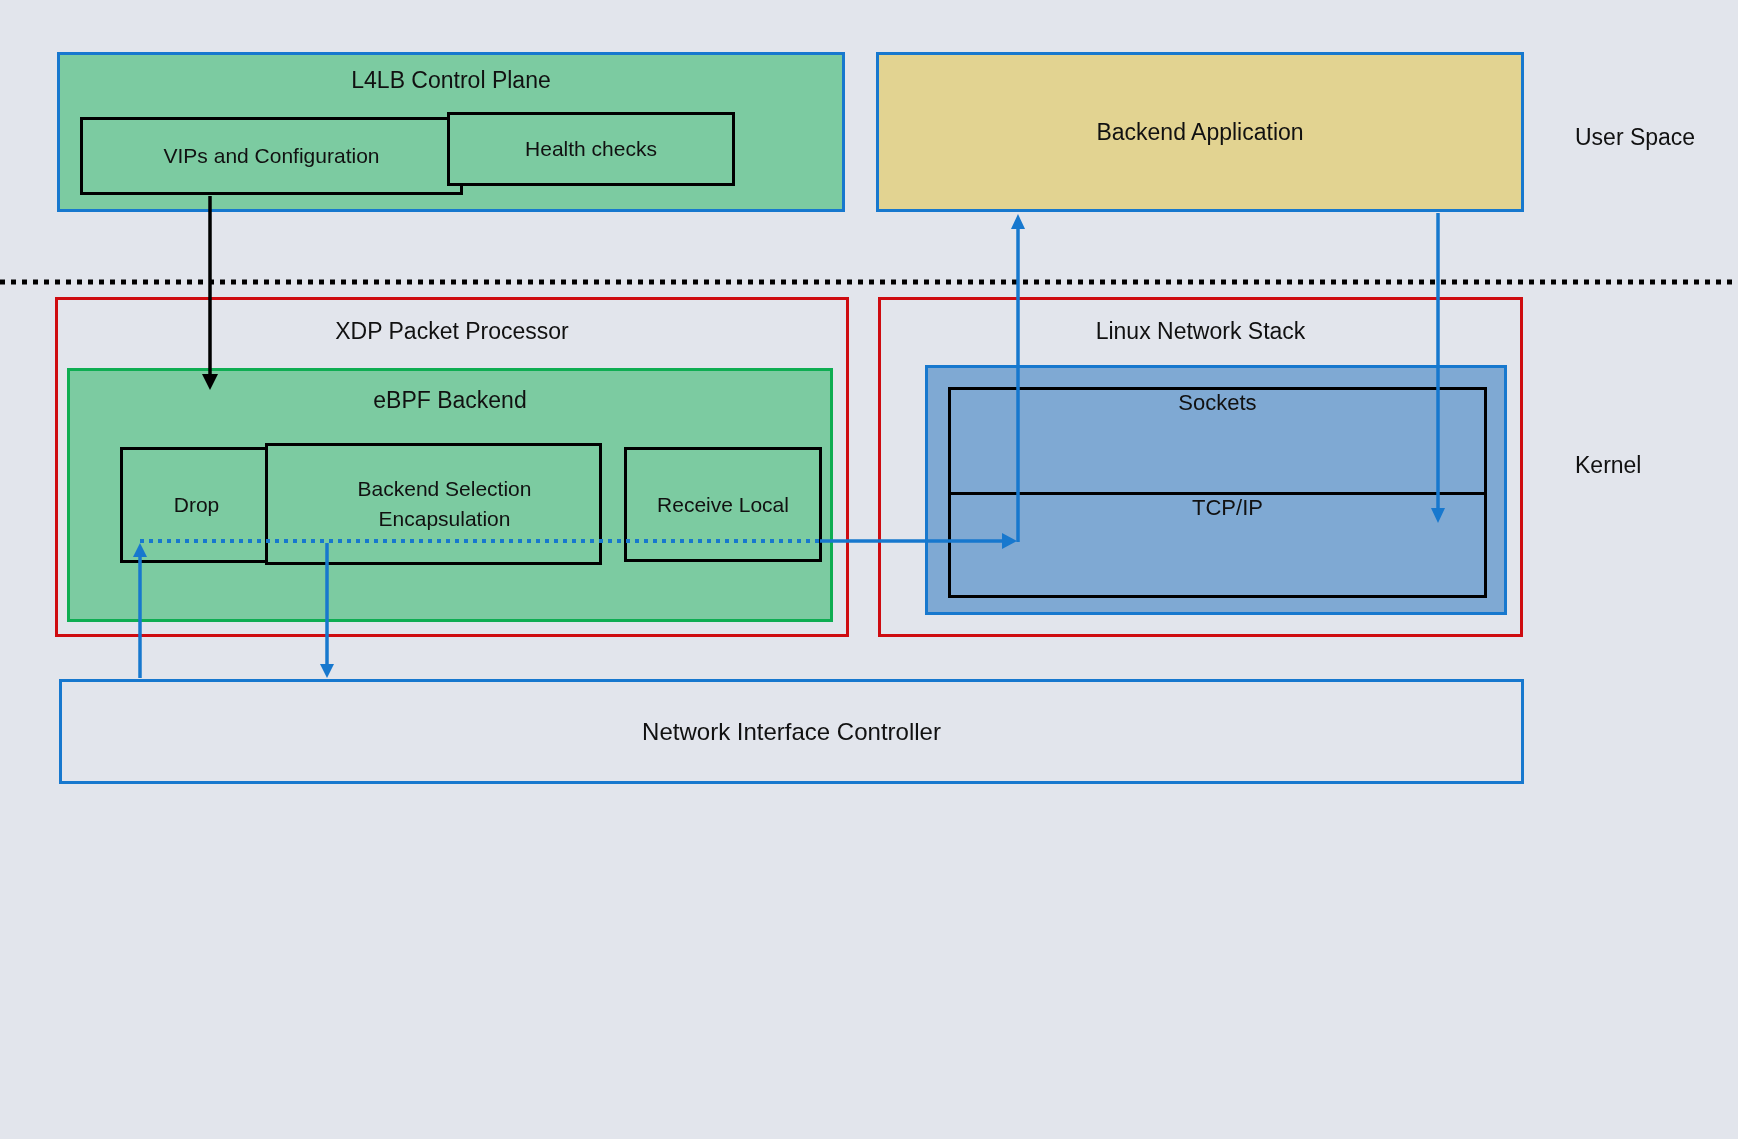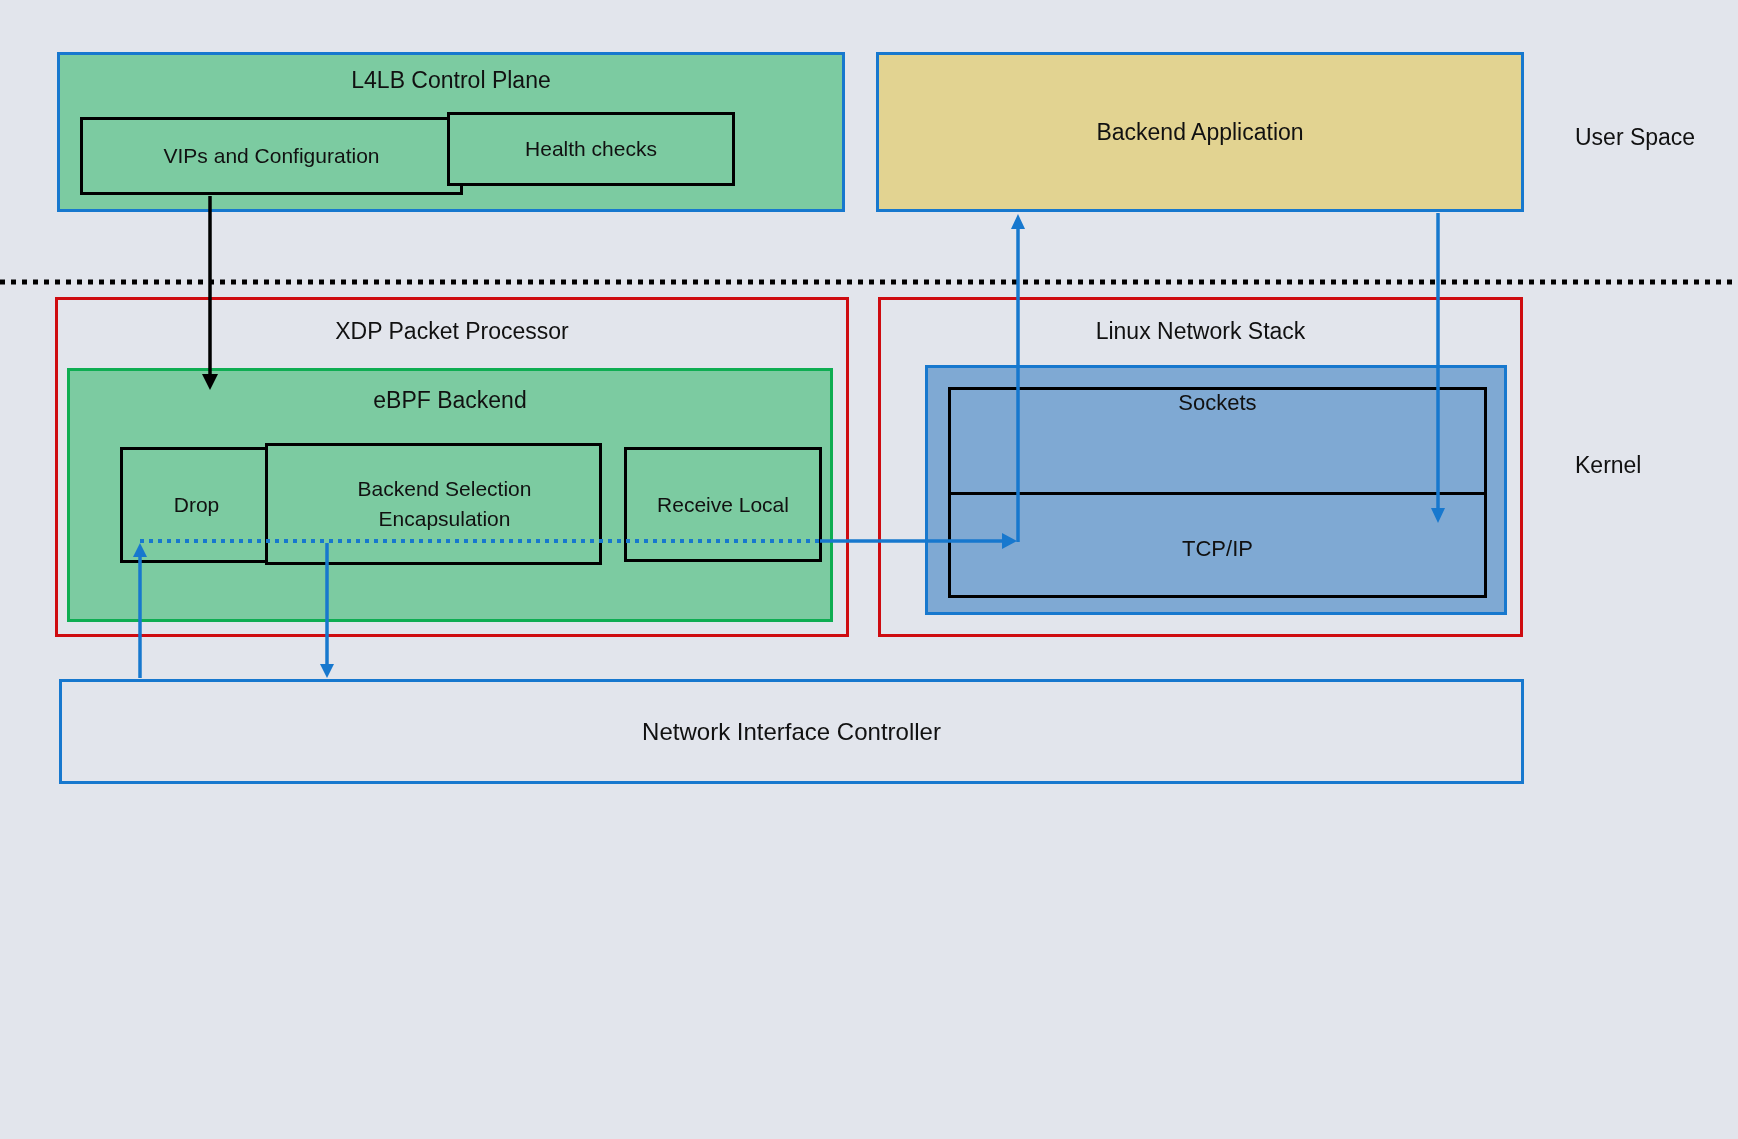--- a/index.html
+++ b/index.html
@@ -47,21 +47,21 @@
 
   
   .bluebox{left:925px; top:365px; width:582px; height:250px;
         background:var(--blue-fill); border:3px solid var(--blue);}
   .sockbox{left:948px; top:387px; width:539px; height:211px;
         background:var(--blue-fill); border:3px solid #000;}
   .sock-top{position:absolute; left:0; top:0; width:100%; height:105px;
         border-bottom:3px solid #000; box-sizing:border-box;
         display:flex; align-items:flex-start; justify-content:center; font-size:22px;}
   .sock-bot{position:absolute; left:0; top:105px; width:100%; height:107px;
-        display:flex; align-items:center; justify-content:center; font-size:22px;}
+        display:flex; align-items:flex-start; justify-content:center; font-size:22px;padding-left:10px;}
 
   .side-label{position:absolute; left:1575px; font-size:23px; white-space:nowrap;margin-top:8px;}
   .user-space{top:116px;}
   .kernel{top:444px;}
 
   svg.overlay{position:absolute; left:0; top:0; z-index:10; pointer-events:none;}
 </style>
 </head>
 <body>
 

